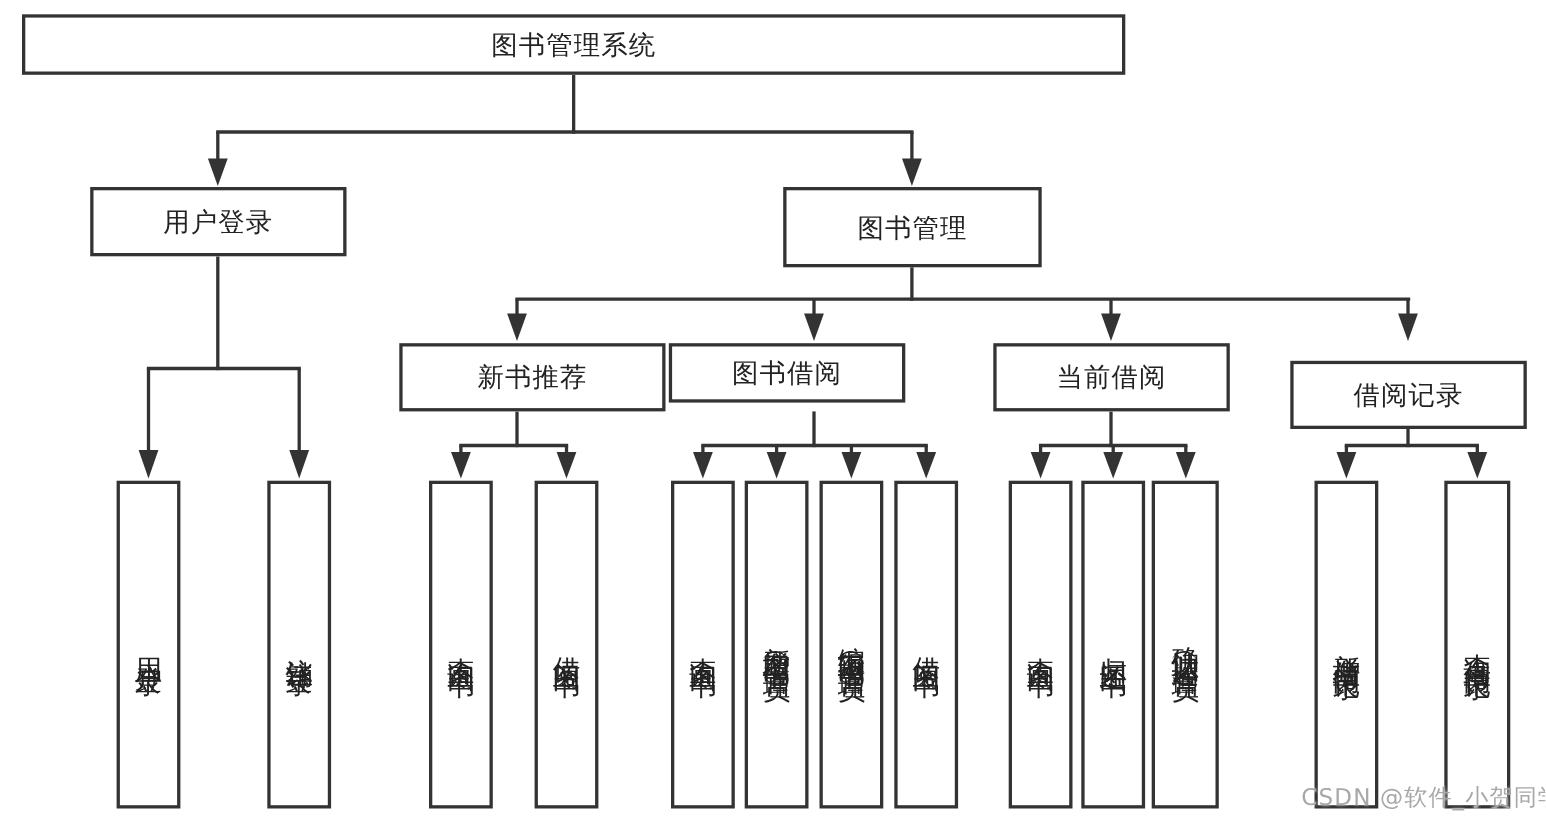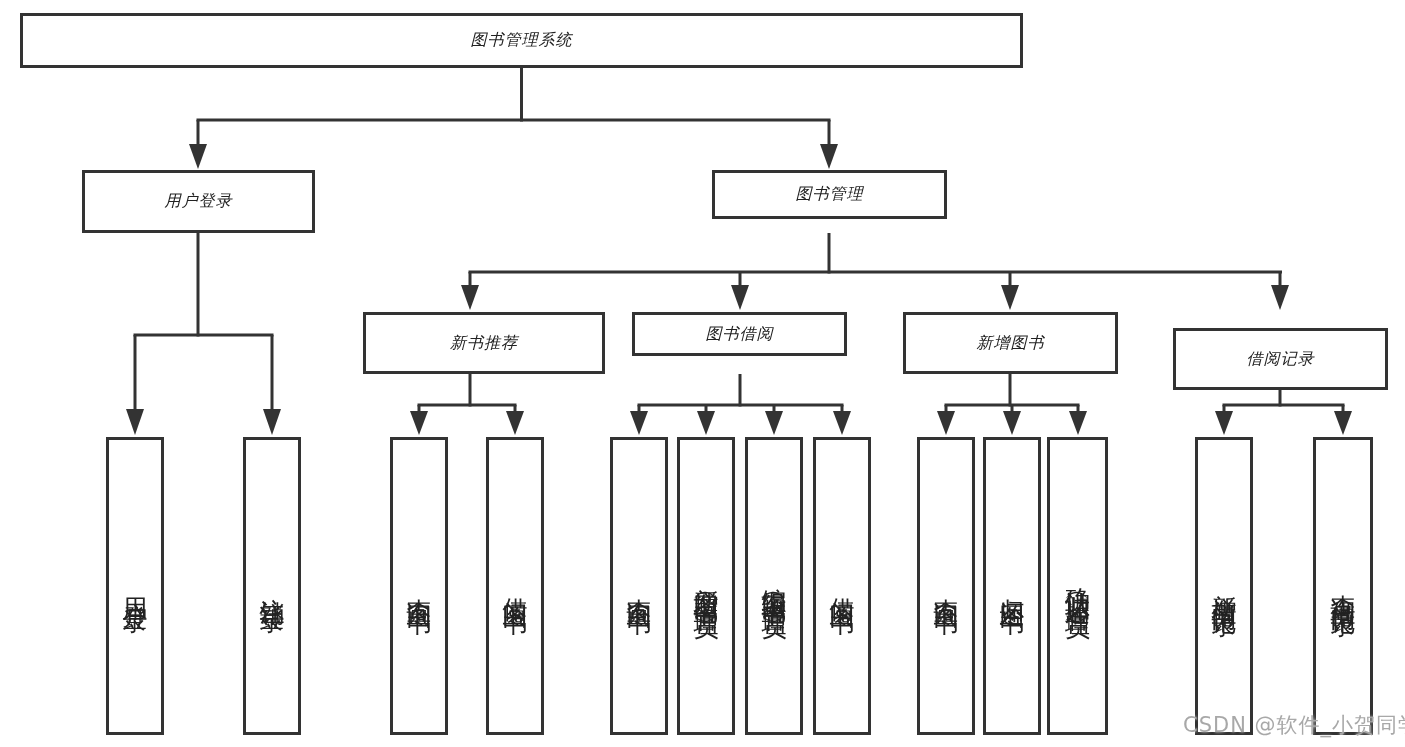--- a/index.html
+++ b/index.html
@@ -36,24 +36,23 @@
     box-sizing: border-box;
     border: 3px solid #333333;
     background: #ffffff;
     display: flex;
     align-items: center;
     justify-content: center;
     color: #222222;
     z-index: 2;
   }
   .node.h {
-    font-size: 16px;
+    font-size: 24px;
     letter-spacing: 1px;
     white-space: nowrap;
-    font-style: italic;
   }
   .node.v {
     font-size: 25px;
   }
   .node.v .vlabel {
     writing-mode: vertical-rl;
     letter-spacing: 4px;
     line-height: 1.0;
     text-align: center;
   }
@@ -150,32 +149,32 @@
     </g>
   </svg>
 
   <div class="node h" style="left:20px; top:13px; width:1003px; height:55px;">
     <span>图书管理系统</span>
   </div>
 
   <div class="node h" style="left:82px; top:170px; width:233px; height:63px;">
     <span>用户登录</span>
   </div>
-  <div class="node h" style="left:712px; top:170px; width:235px; height:49px;text-align:center;">
+  <div class="node h" style="left:712px; top:170px; width:235px; height:73px;text-align:center;">
     <span>图书管理</span>
   </div>
 
   <div class="node h" style="left:363px; top:312px; width:242px; height:62px;">
     <span>新书推荐</span>
   </div>
-  <div class="node h" style="left:632px; top:312px; width:215px; height:44px;">
+  <div class="node h" style="left:608px; top:312px; width:215px; height:54px;">
     <span>图书借阅</span>
   </div>
   <div class="node h" style="left:903px; top:312px; width:215px; height:62px;">
-    <span>新增图书</span>
+    <span>当前借阅</span>
   </div>
   <div class="node h" style="left:1173px; top:328px; width:215px; height:62px;">
     <span>借阅记录</span>
   </div>
 
   <div class="node v" style="left:106px; top:437px; width:58px; height:298px;">
     <span class="vlabel">用户登录</span>
   </div>
   <div class="node v" style="left:243px; top:437px; width:58px; height:298px;">
     <span class="vlabel">注销登录</span>

